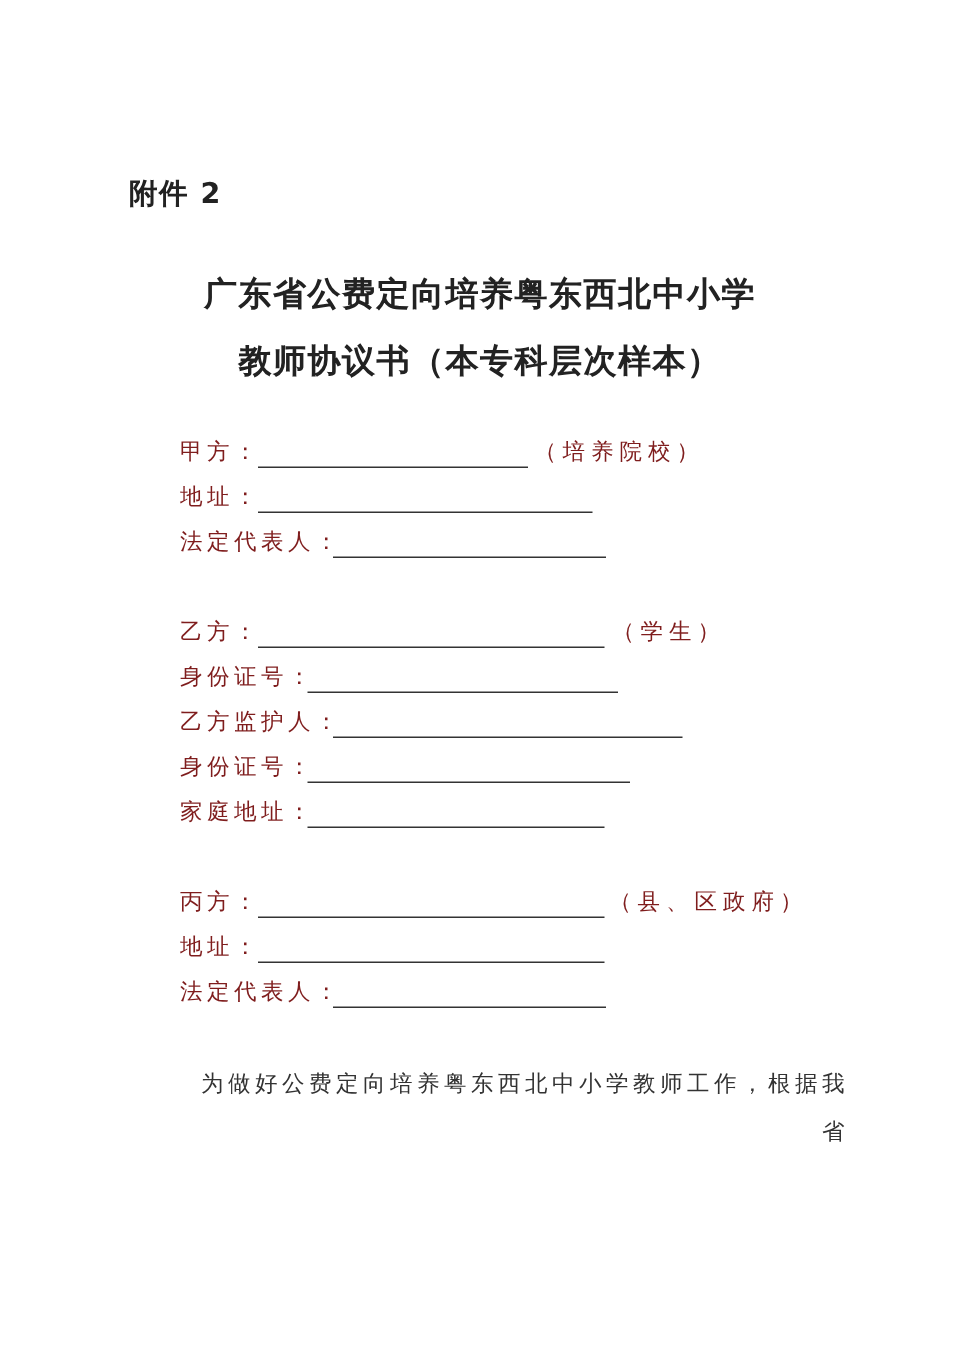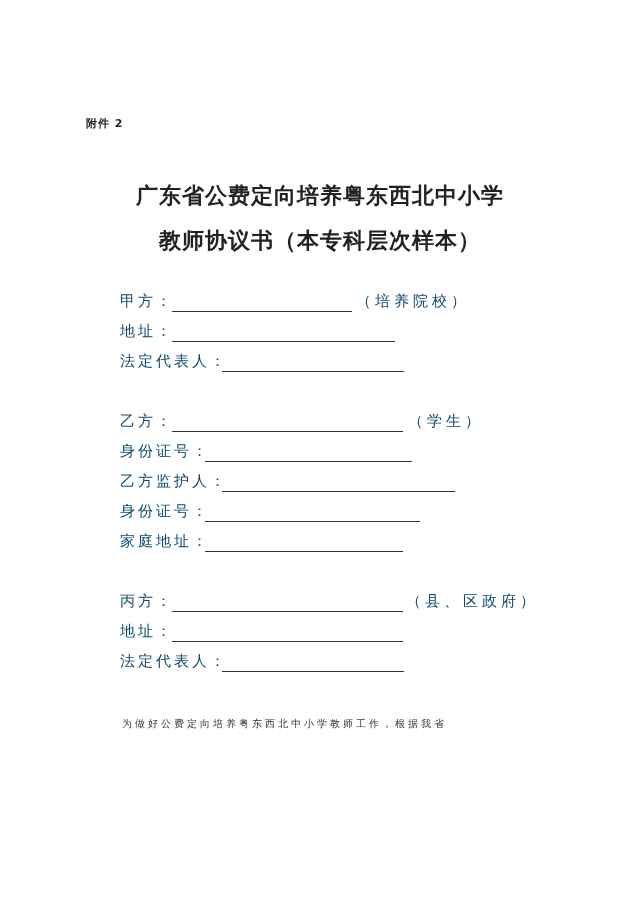--- a/index.html
+++ b/index.html
@@ -18,21 +18,21 @@
       position: absolute;
       left: 0; top: 0;
       width: 640px; height: 905px;
       background: #ffffff;
     }
     .attachment {
       position: absolute;
       left: 86px;
       top: 116px;
       font-family: "DejaVu Sans", sans-serif;
-      font-size: 11px;
+      font-size: 19px;
       font-weight: bold;
       letter-spacing: 1px;
       color: #222;
       text-align: right;
     }
     .title {
       position: absolute;
       left: 0;
       width: 640px;
       text-align: center;
@@ -45,21 +45,21 @@
     .title.l1 { top: 181px; }
     .title.l2 { top: 226px; }
 
     .field {
       position: absolute;
       left: 120px;
       height: 24px;
       font-family: "DejaVu Serif", serif;
       font-size: 15px;
       letter-spacing: 3px;
-      color: #0c4a6e;
+      color: #7f1d1d;
       white-space: nowrap;
     }
     .field .label {
       position: absolute;
       left: 0;
       top: 0;
     }
     .field .line {
       position: absolute;
       top: 19px;
@@ -68,25 +68,26 @@
     }
     .field .note {
       position: absolute;
       top: 0;
       letter-spacing: 4px;
     }
     .para {
       position: absolute;
       left: 86px;
       width: 480px;
-      font-family: Liberation Serif, serif;
-      font-size: 10px;
+      font-family: Liberation Mono, monospace;
+      font-size: 15px;
       color: #333;
       letter-spacing: 3px;
       line-height: 32px;
+      text-align: right;
     }
   </style>
 </head>
 <body>
 
 <div class="page">
 
   <div class="attachment">附件 2</div>
 
   <div class="title l2">教师协议书（本专科层次样本）</div>

